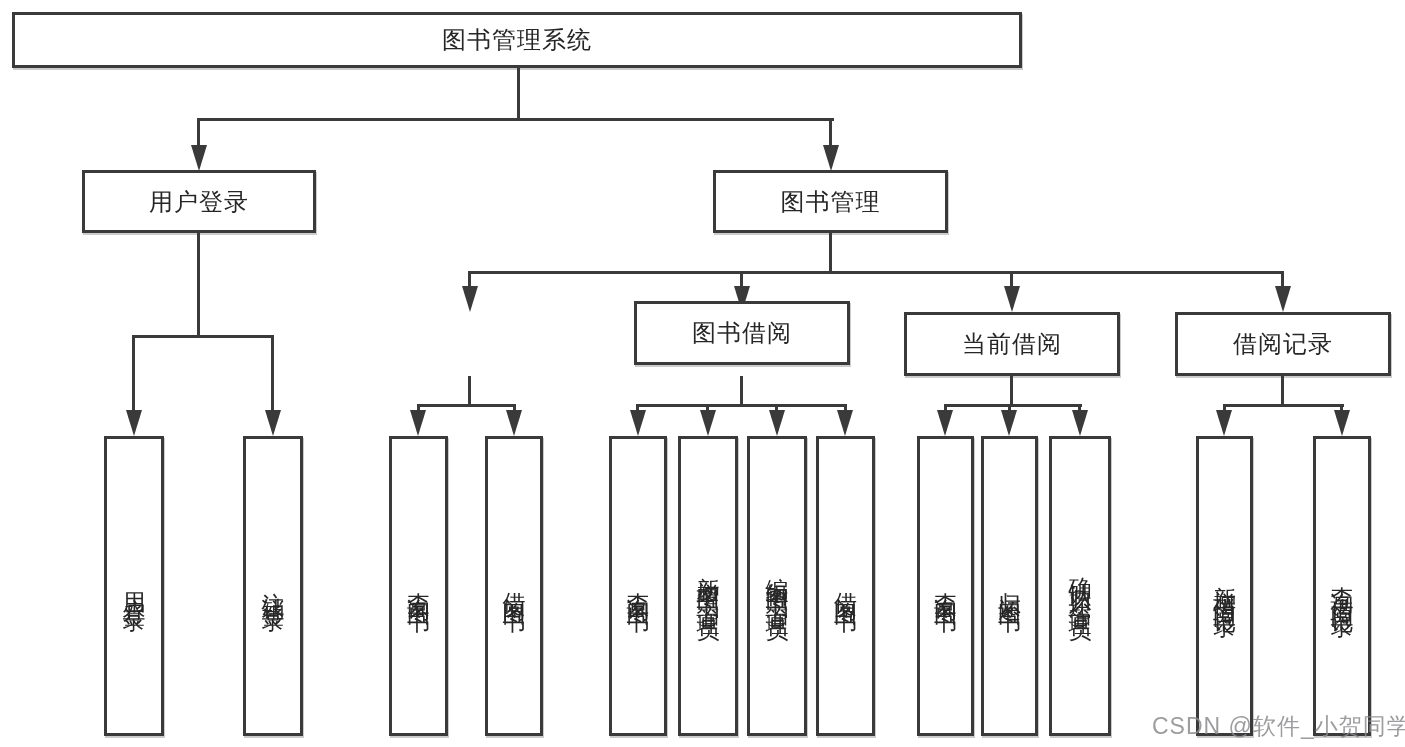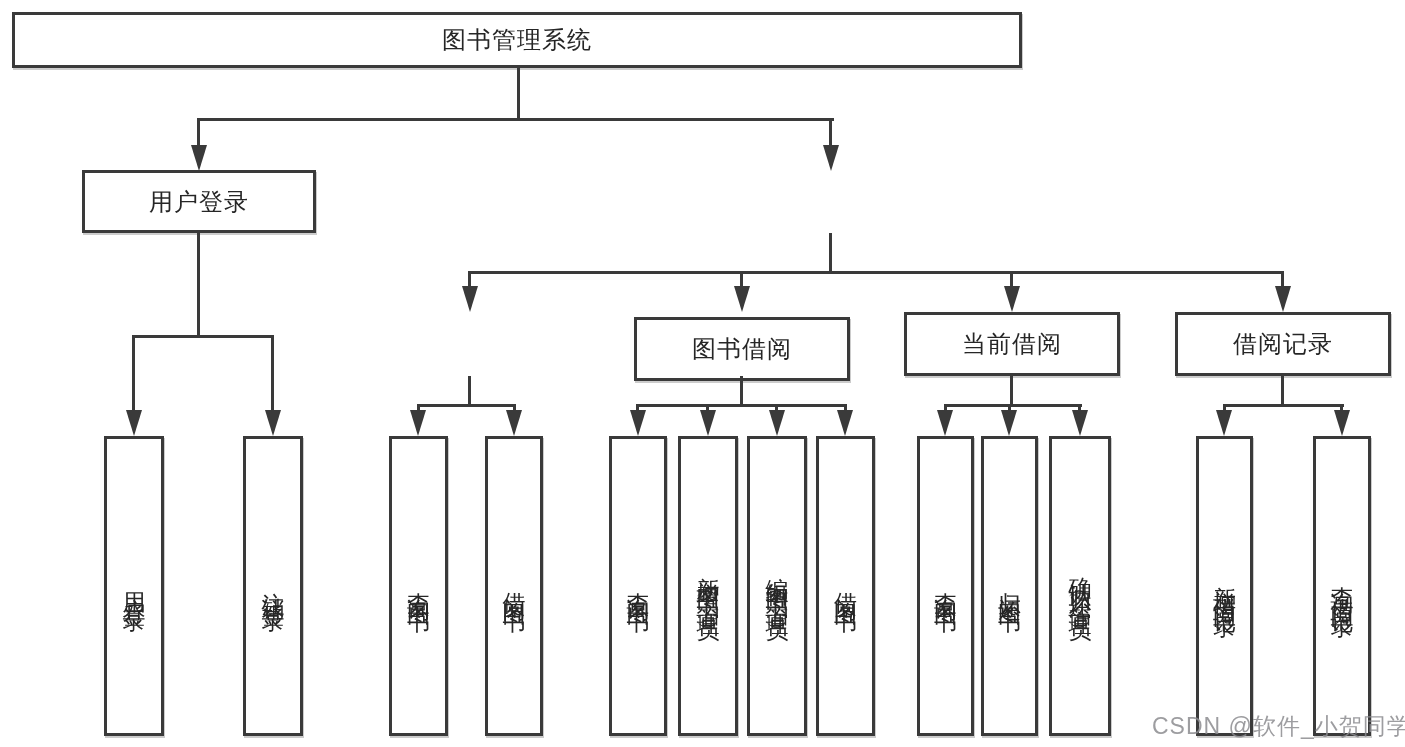--- a/index.html
+++ b/index.html
@@ -50,40 +50,43 @@
   <div class="vl" style="left:517px;top:68px;height:52px"></div>
   <div class="hl" style="left:197px;top:118px;width:637px"></div>
   <div class="vl" style="left:197px;top:118px;height:30px"></div>
   <div class="ar" style="left:191px;top:145px"></div>
   <div class="vl" style="left:829px;top:118px;height:30px"></div>
   <div class="ar" style="left:823px;top:145px"></div>
 
   <div class="box" style="left:82px;top:170px;width:234px;height:63px">
     <span class="lbl">用户登录</span>
   </div>
+  <div class="box" style="left:713px;top:170px;width:235px;height:63px">
+    <span class="lbl">图书管理</span>
+  </div>
 
   <div class="vl" style="left:197px;top:233px;height:104px"></div>
   <div class="hl" style="left:132px;top:335px;width:142px"></div>
   <div class="vl" style="left:132px;top:335px;height:77px"></div>
   <div class="ar" style="left:126px;top:410px"></div>
   <div class="vl" style="left:271px;top:335px;height:77px"></div>
   <div class="ar" style="left:265px;top:410px"></div>
 
   <div class="vl" style="left:829px;top:233px;height:40px"></div>
   <div class="hl" style="left:468px;top:271px;width:816px"></div>
   <div class="vl" style="left:468px;top:271px;height:18px"></div>
   <div class="ar" style="left:462px;top:286px"></div>
   <div class="vl" style="left:740px;top:271px;height:18px"></div>
   <div class="ar" style="left:734px;top:286px"></div>
   <div class="vl" style="left:1010px;top:271px;height:18px"></div>
   <div class="ar" style="left:1004px;top:286px"></div>
   <div class="vl" style="left:1281px;top:271px;height:18px"></div>
   <div class="ar" style="left:1275px;top:286px"></div>
 
-  <div class="box" style="left:634px;top:317px;width:216px;height:64px">
+  <div class="box" style="left:634px;top:301px;width:216px;height:64px">
     <span class="lbl">图书借阅</span>
   </div>
   <div class="box" style="left:1175px;top:312px;width:216px;height:64px">
     <span class="lbl">借阅记录</span>
   </div>
   <div class="box" style="left:904px;top:312px;width:216px;height:64px">
     <span class="lbl">当前借阅</span>
   </div>
 
   <div class="vl" style="left:468px;top:376px;height:30px"></div>

